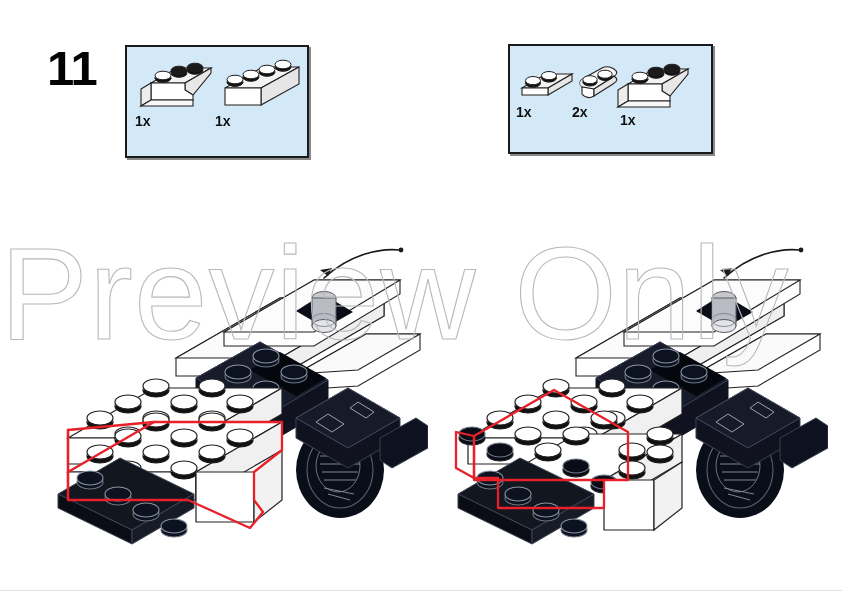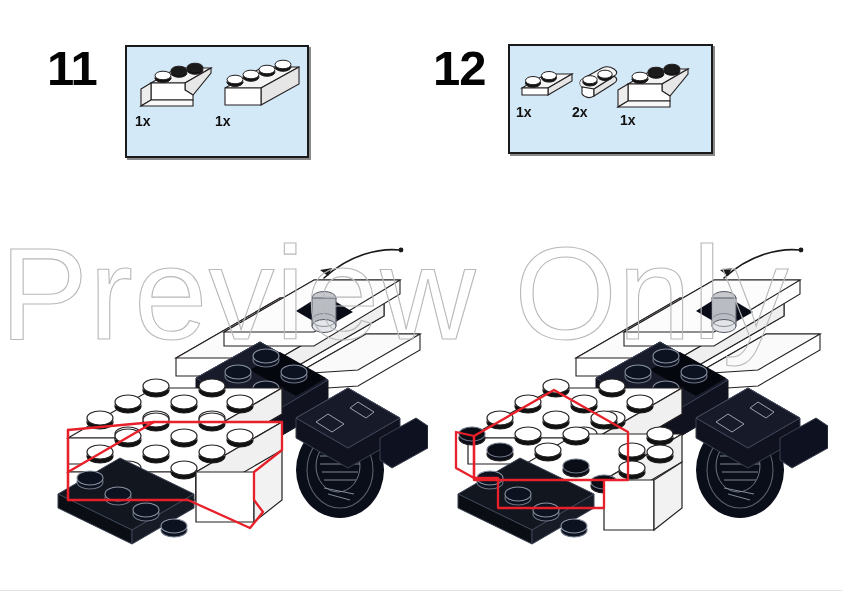--- a/index.html
+++ b/index.html
@@ -161,21 +161,20 @@
           <ellipse cx="52" cy="14.5" rx="8" ry="4.3" fill="#ffffff"></ellipse>
 
           <ellipse cx="68" cy="12" rx="8" ry="4.3" fill="#111111"></ellipse>
           <ellipse cx="68" cy="9.5" rx="8" ry="4.3" fill="#ffffff"></ellipse>
         </g>
       </svg>
       <div class="part-qty" style="left:0px; top:58px;">1x</div>
     </div>
   </div>
 
-  <div class="step-number" id="step-12-number">12</div>
 
   <div class="parts-box" id="parts-box-12">
 
     <div class="part-slot" style="left:6px; top:16px;">
       <svg width="62" height="46" viewBox="0 0 62 46">
         <path d="M6 26 L30 12 L56 12 L32 26 Z" fill="#f4f4f4" stroke="#231f20" stroke-width="1.1"></path>
         <path d="M32 26 L56 12 L56 19 L32 33 Z" fill="#e6e6e6" stroke="#231f20" stroke-width="1.1"></path>
         <path d="M6 26 L32 26 L32 33 L6 33 Z" fill="#ffffff" stroke="#231f20" stroke-width="1.1"></path>
         <g stroke="#231f20" stroke-width="1">
           <ellipse cx="17" cy="21" rx="7.5" ry="4.1" fill="#ffffff"></ellipse>

